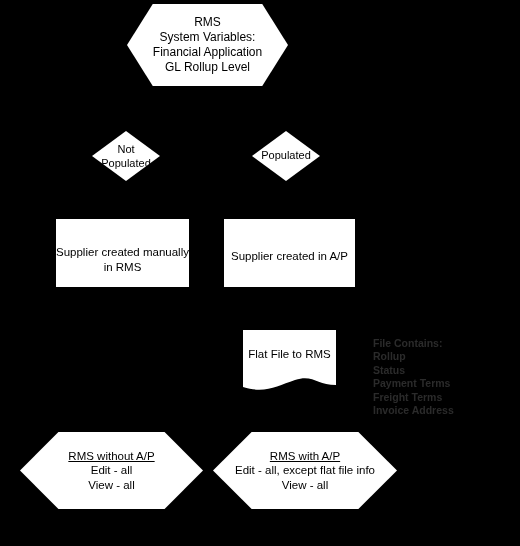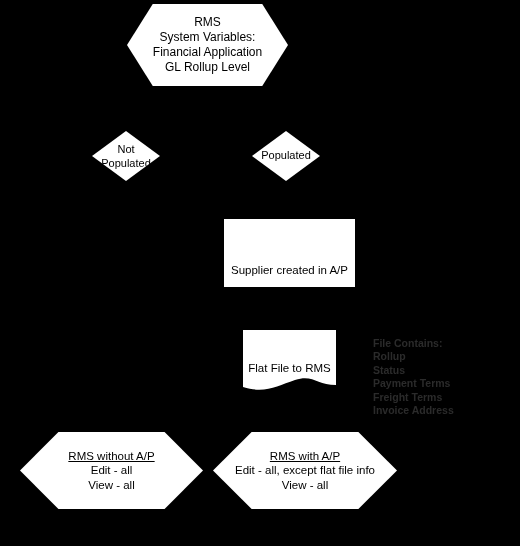--- a/index.html
+++ b/index.html
@@ -65,28 +65,28 @@
   
   .rect {
     background:#ffffff;
     display:flex; align-items:flex-start; justify-content:center;
     text-align:center;
   }
   .rect-text { font-size:11.5px; line-height:15px; color:#000; }
   .rect-left  { left:56px;  top:219px; width:133px; height:68px; }
   .rect-right { left:224px; top:219px; width:131px; height:68px; }
   .rect-left .rect-text  { padding-top:26px; }
-  .rect-right .rect-text { padding-top:44px; }
+  .rect-right .rect-text { padding-top:30px; }
 
   
   .doc { left:243px; top:330px; width:93px; height:64px; }
   .doc svg { display:block; width:93px; height:64px; }
   .doc-label {
     position:absolute; left:0; top:18px; width:93px;
-    text-align:center; font-size:11.5px; color:#000;margin-top:14px;
+    text-align:center; font-size:11.5px; color:#000;
   }
 
   
   .dark-list {
     left:373px; top:337px; width:100px;
     color:#2b2b2b; font-size:10.5px; line-height:13.4px;
     font-weight:bold;
   }
   .dark-list div { white-space:nowrap; }
 </style>
@@ -106,20 +106,24 @@
     <div class="diamond-shape"></div>
     <div class="diamond-label">Not
 Populated</div>
   </div>
 
   <div class="diamond-wrap d-right">
     <div class="diamond-shape"></div>
     <div class="diamond-label">Populated</div>
   </div>
 
+  <div class="node rect rect-left">
+    <div class="rect-text" style="white-space:pre-line">Supplier created manually
+in RMS</div>
+  </div>
 
   <div class="node rect rect-right">
     <div class="rect-text" style="white-space:pre-line">Supplier created in A/P</div>
   </div>
 
   <div class="node doc">
     <svg viewBox="0 0 93 64" preserveAspectRatio="none">
       <path d="M0,0 L93,0 L93,55 C74,55 70,44 52,50 C34,56 22,64 0,57 Z" fill="#ffffff"></path>
     </svg>
     <div class="doc-label">Flat File to RMS</div>

